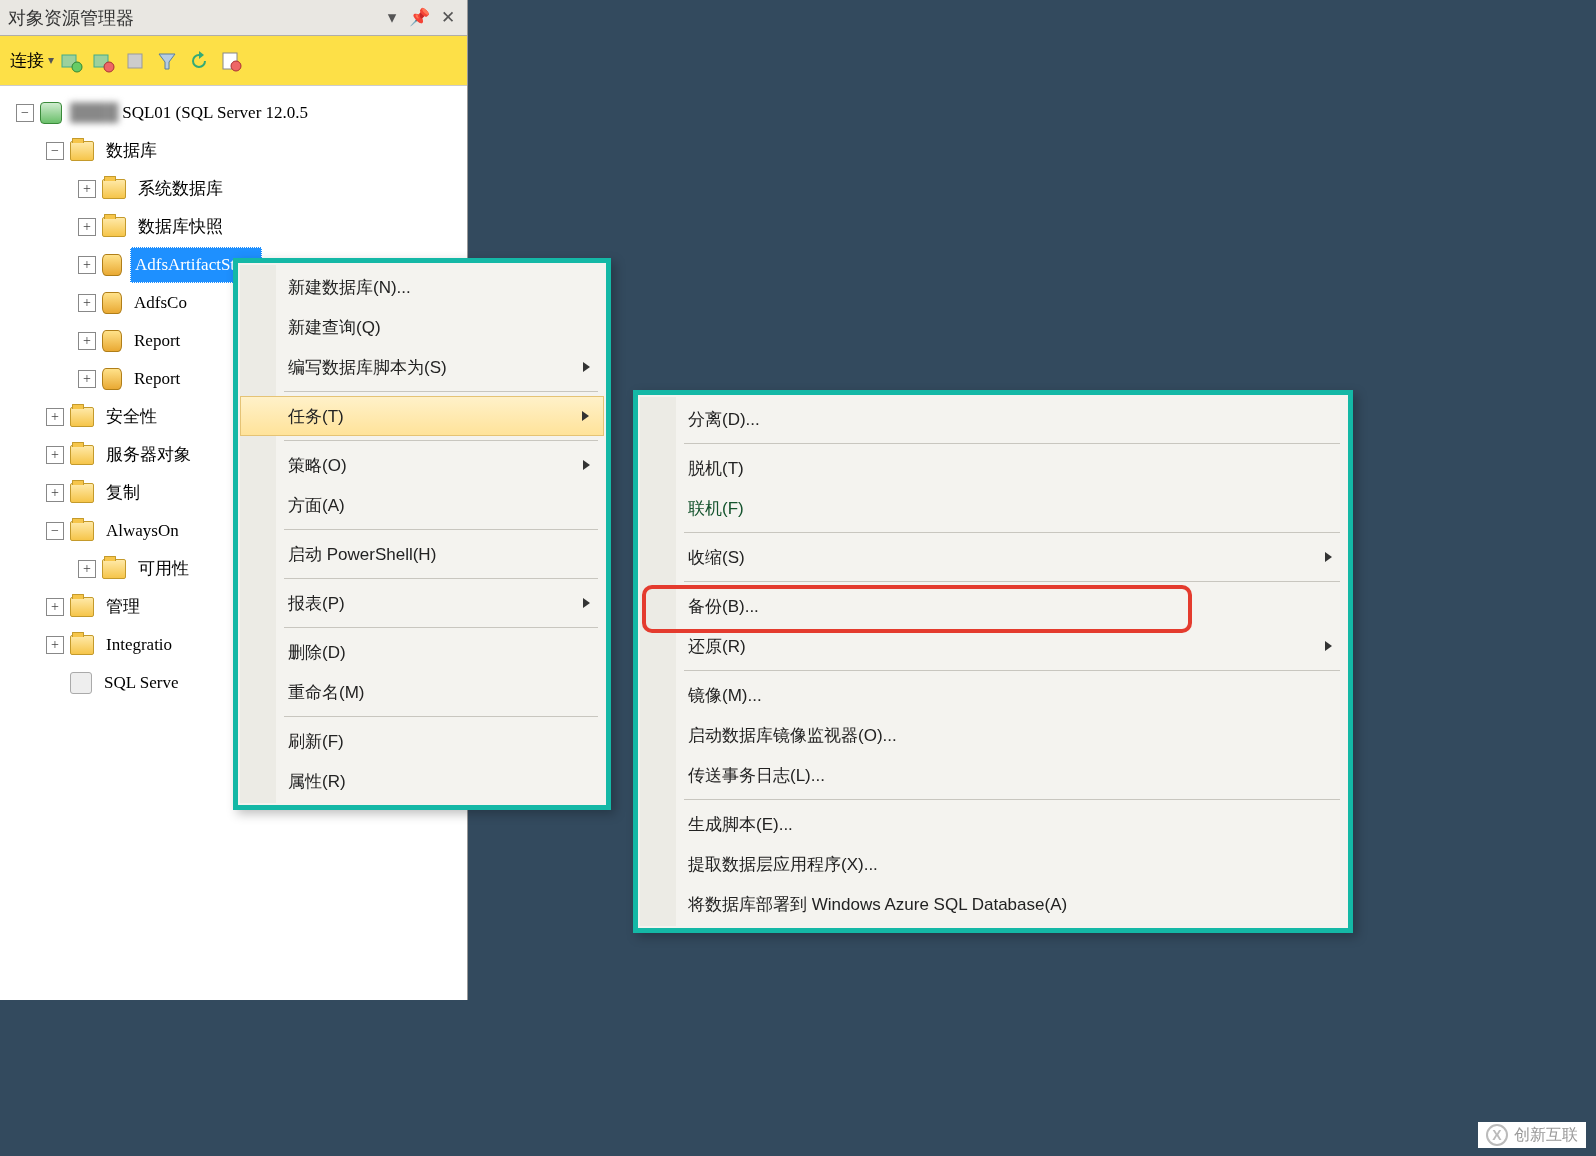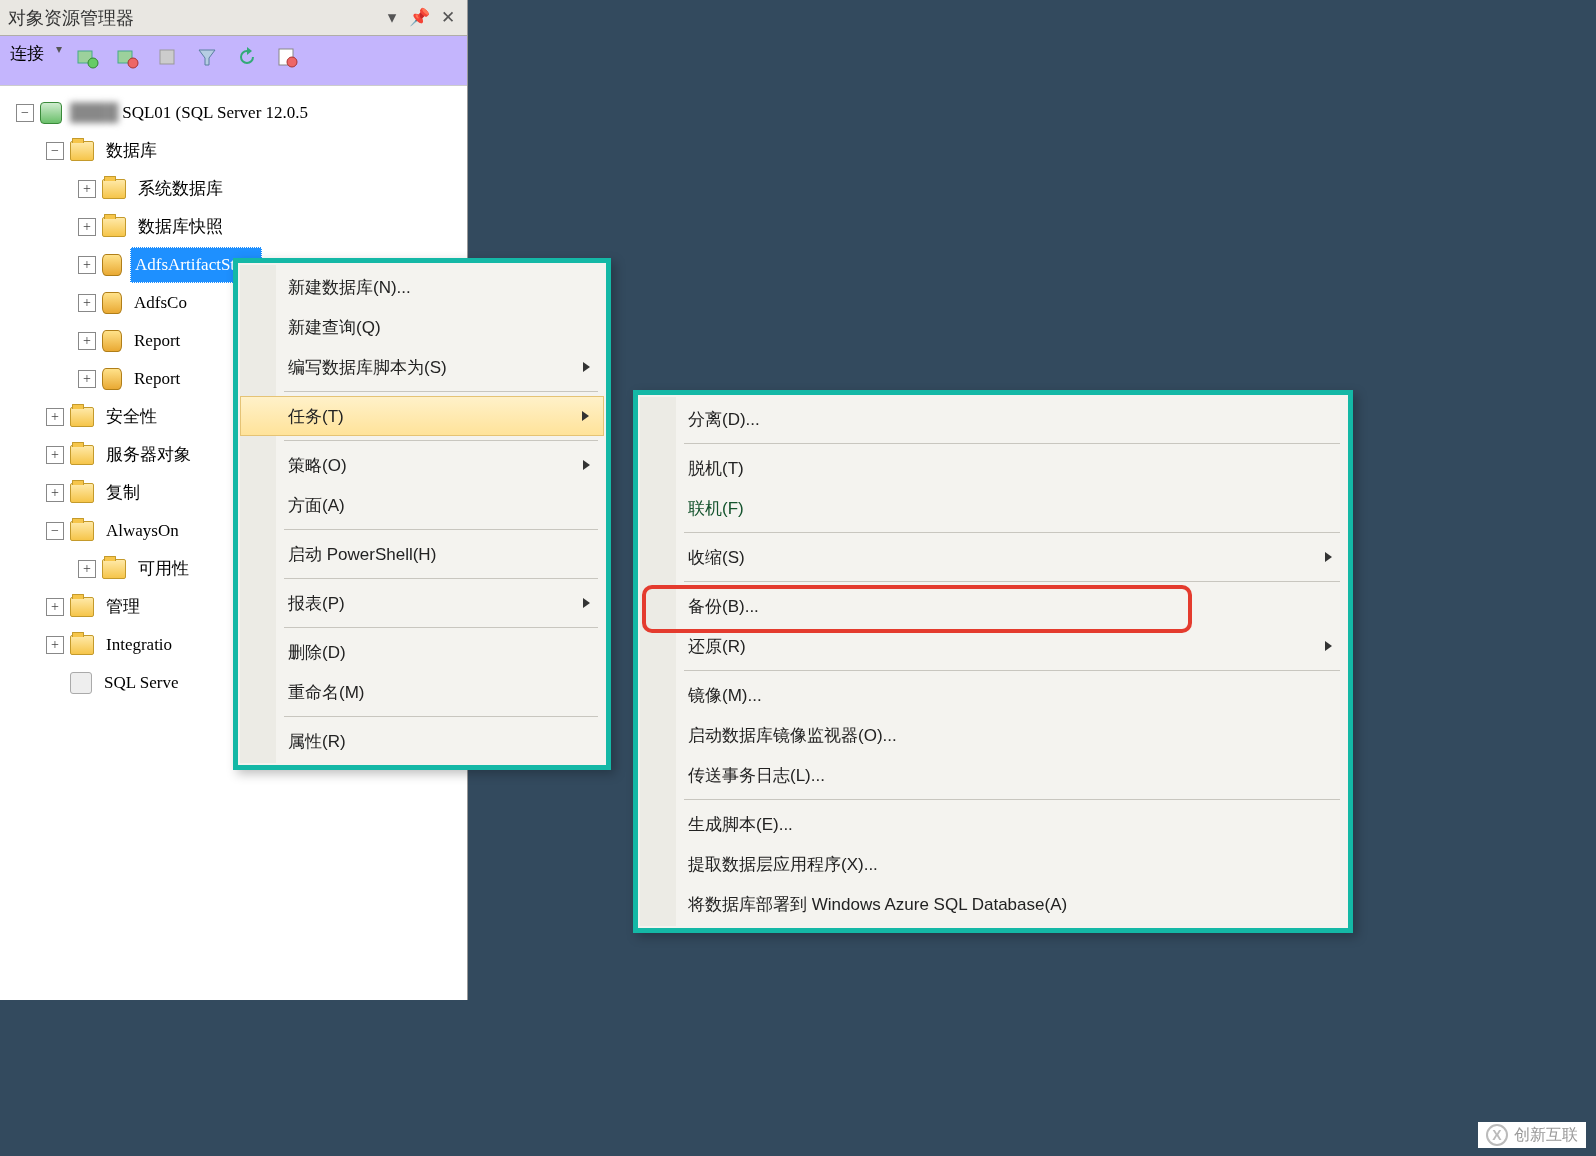--- a/index.html
+++ b/index.html
@@ -31,24 +31,24 @@
     padding: 4px 8px;
     height: 36px;
   }
   .explorer-title .txt { flex: 1; font-size: 18px; color: #333; }
   .explorer-title .wbtn {
     width: 22px; height: 22px; margin-left: 6px;
     display: flex; align-items: center; justify-content: center;
     color: #555; cursor: pointer;
   }
   .toolbar {
-    display: flex; 
+    display: flex; align-items: center;
     padding: 6px 10px;
-    gap: 10px;
-    background: #c4b5fd;
+    gap: 2px;
+    background: #fde047;
     border-bottom: 1px solid #ccc;
     height: 50px;
   }
   .toolbar .label { margin-right: 2px; }
   .toolbar .dd { color:#555; font-size:12px; }
   .toolbar .ticon {
     width: 30px; height: 30px;
     display:flex; align-items:center; justify-content:center;
   }
   .tree {
@@ -320,20 +320,23 @@
     </div>
   <div class="sep"></div>
   <div class="menu-item">
       <span>删除(D)</span>
     </div>
   <div class="menu-item">
       <span>重命名(M)</span>
     </div>
   <div class="sep"></div>
   <div class="menu-item">
+      <span>刷新(F)</span>
+    </div>
+  <div class="menu-item">
       <span>属性(R)</span>
     </div>
 </div>
 
 <div class="menu menu2">
   <div class="stripe"></div>
   <div class="menu-item">
       <span>分离(D)...</span>
     </div>
   <div class="sep"></div>

